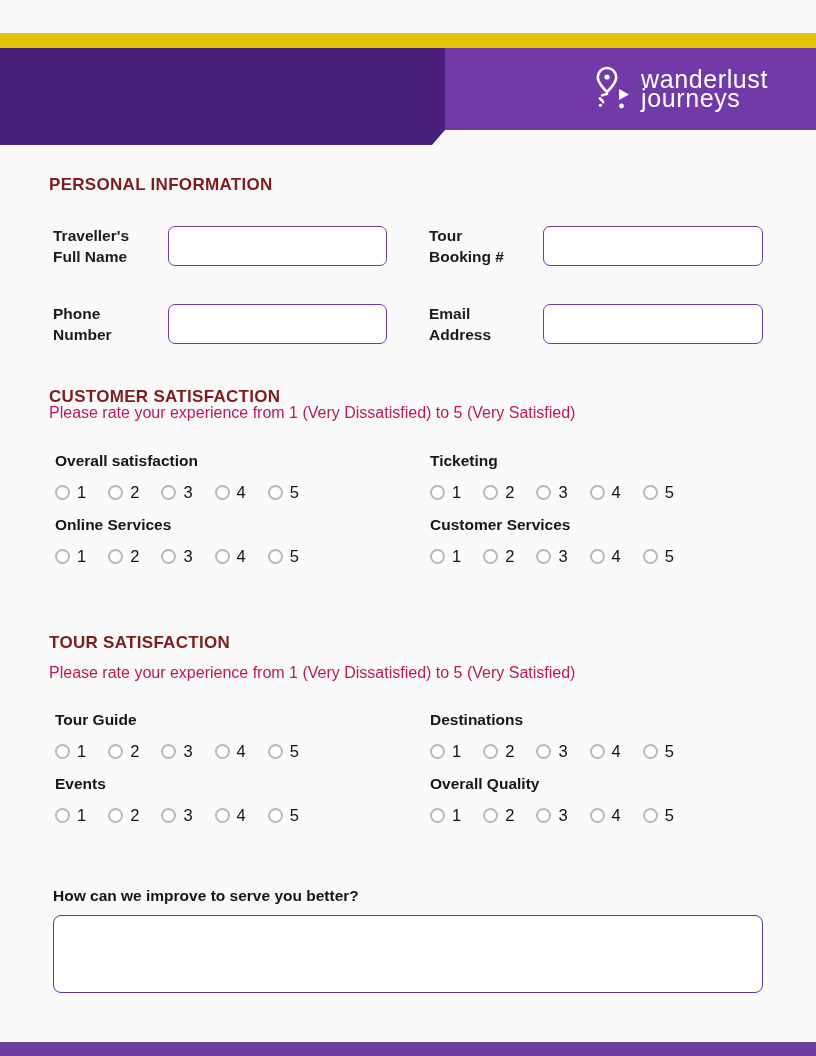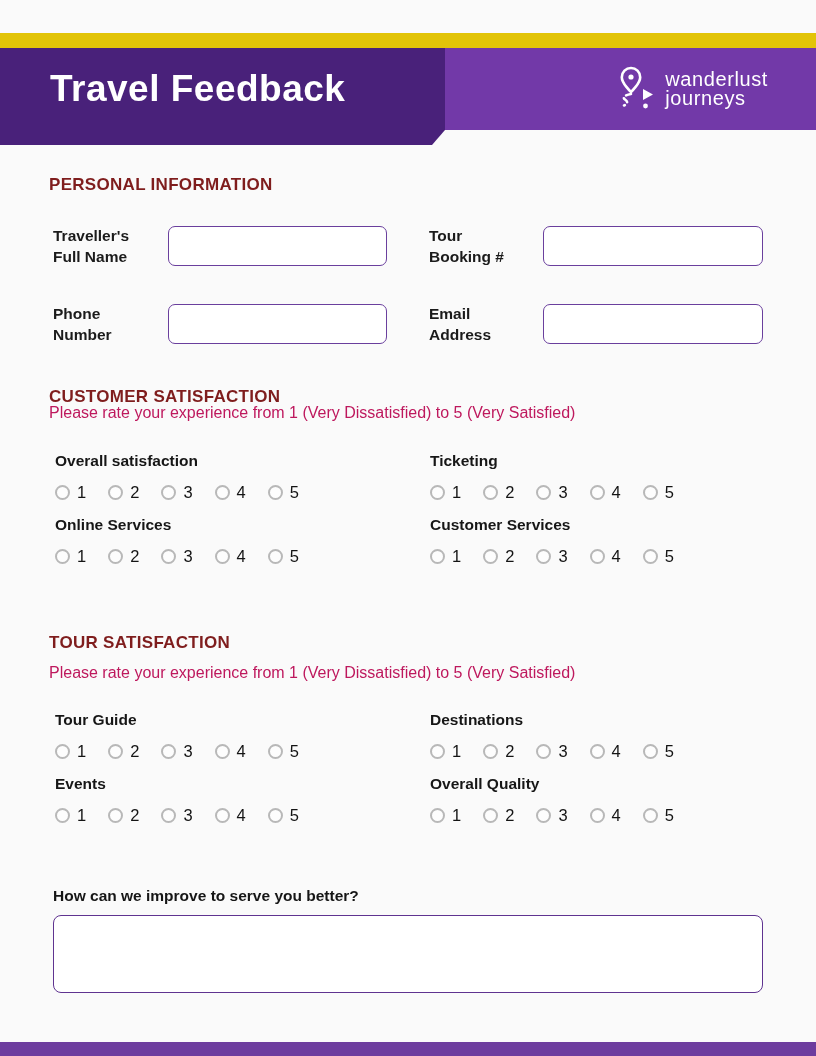--- a/index.html
+++ b/index.html
@@ -17,21 +17,21 @@
   .header-dark  {
     position:absolute; top:48px; left:0; width:445px; height:97px; background:#49217a;
     clip-path:polygon(0 0, 100% 0, 100% 82px, 432px 100%, 0 100%);
   }
   .form-title {
     position:absolute; top:68px; left:50px;
     font-size:37px; line-height:42px; font-weight:700; color:#ffffff; letter-spacing:0.5px;
   }
   .brand { position:absolute; top:63px; right:48px; height:52px; display:flex; align-items:center; gap:9px; }
   .brand svg { display:block; }
-  .brand-text { color:#ffffff; font-size:20px; line-height:19.5px; letter-spacing:0.6px; font-weight:400; }
+  .brand-text { color:#ffffff; font-size:25px; line-height:19.5px; letter-spacing:0.6px; font-weight:400; }
 
   
   .section-heading { position:absolute; left:49px; font-size:17px; font-weight:700; color:#7f1d1d; letter-spacing:0.3px; }
   .subtitle { position:absolute; left:49px; font-size:16px; color:#be185d; }
 
   
   .pi-grid {
     position:absolute; top:225px; left:53px; width:710px;
     display:grid; grid-template-columns:115px 219px 42px 114px 220px; row-gap:36px; align-items:center;
   }
@@ -65,21 +65,20 @@
   .bottom-bar { position:absolute; left:0; top:1042px; width:816px; height:14px; background:#6d3c9e; }
 </style>
 </head>
 <body>
 
 <div class="page">
 
   <div class="yellow-stripe"></div>
   <div class="header-band"></div>
   <div class="header-dark"></div>
-  <div class="form-title">Travel Feedback</div>
 
   <div class="brand">
     <svg width="37" height="46" viewBox="0 0 37 46">
       <path d="M12 2 C6.9 2 2.8 6.1 2.8 11.2 C2.8 17.4 12 26 12 26 C12 26 21.2 17.4 21.2 11.2 C21.2 6.1 17.1 2 12 2 Z" fill="none" stroke="#ffffff" stroke-width="2.6"></path>
       <circle cx="12" cy="11" r="2.6" fill="#ffffff"></circle>
       <path d="M12 28 C6 29 3 31.5 6 33.5 C9 35.5 9 37.5 5 39.5" fill="none" stroke="#ffffff" stroke-width="2.6" stroke-linecap="round" stroke-dasharray="5 4"></path>
       <polygon points="24,23 34,28.5 24,34" fill="#ffffff"></polygon>
       <circle cx="26.5" cy="40" r="2.4" fill="#ffffff"></circle>
     </svg>
     <div class="brand-text">

